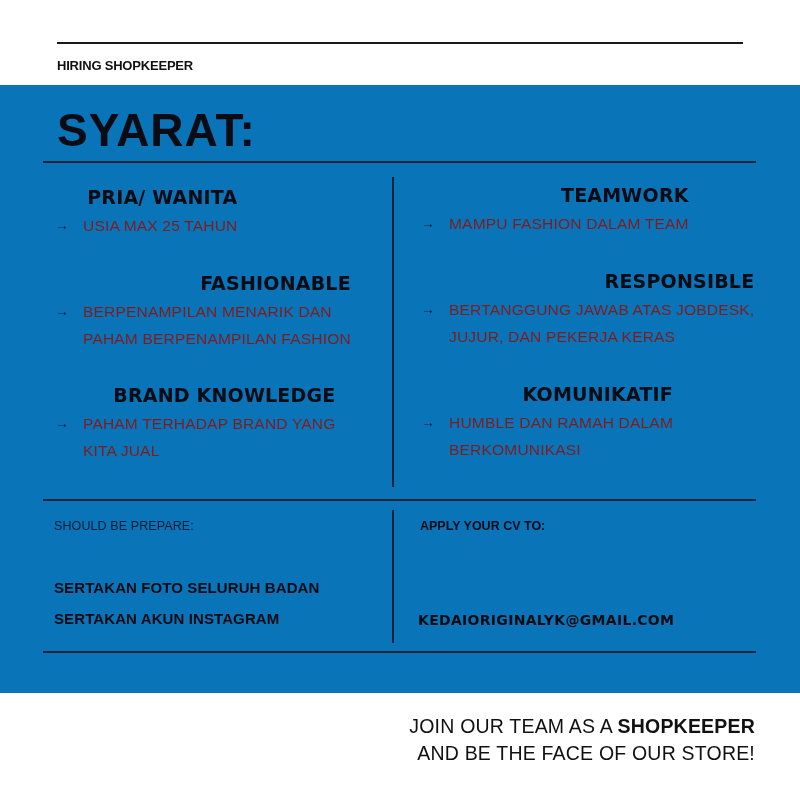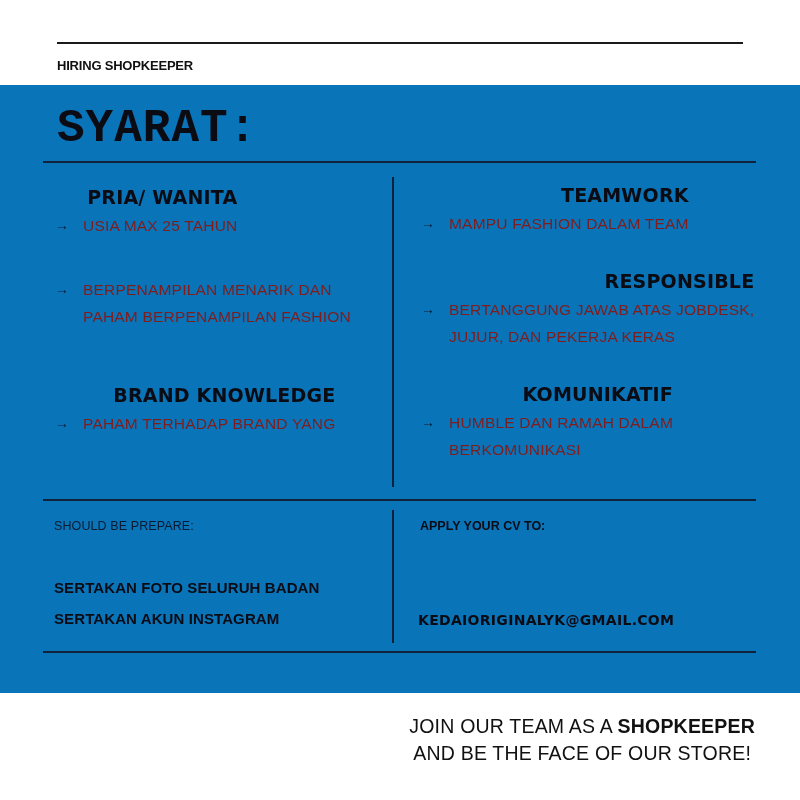--- a/index.html
+++ b/index.html
@@ -5,38 +5,38 @@
     * { margin: 0; padding: 0; box-sizing: border-box; }
     html, body { width: 800px; height: 800px; overflow: hidden; background: #ffffff; }
     body { font-family: "Liberation Sans", "DejaVu Sans", sans-serif; color: #0b0b14; position: relative; }
 
     .top-band { position: absolute; left: 0; top: 0; width: 800px; height: 109px; background: #ffffff; padding-left: 32px; }
     .top-rule { position: absolute; left: 57px; top: 42px; width: 686px; height: 2px; background: #1a1a1a; }
     .top-label { position: absolute; left: 57px; top: 58px; font-size: 13px; font-weight: 700; letter-spacing: -0.2px; color: #111; }
 
     .blue-band { position: absolute; left: 0; top: 85px; width: 800px; height: 608px; background: #0a74b9; }
 
-    .title { position: absolute; left: 57px; top: 103px; font-size: 46px; font-weight: 900; letter-spacing: 1px; color: #0b0b14; font-family: Liberation Mono, monospace; }
+    .title { position: absolute; left: 57px; top: 103px; font-size: 46px; font-weight: 900; letter-spacing: 1px; color: #0b0b14; font-family: Liberation Sans, sans-serif; }
 
     .hrule { position: absolute; height: 2px; background: #10233a; }
     .vrule { position: absolute; width: 2px; background: #10233a; }
 
     .item { position: absolute; }
     .item-title { font-size: 19px; font-weight: 700; color: #0b0b14; letter-spacing: 0.2px; font-family: "DejaVu Sans", sans-serif; text-align: right; }
     .item-body { display: flex; margin-top: 4px; }
     .arrow { width: 28px; font-size: 14px; color: #0b1a30; line-height: 27px; flex-shrink: 0; }
     .lines { font-size: 15.5px; color: #7f1d1d; line-height: 27px; letter-spacing: 0.2px; }
 
     .prep-label { position: absolute; left: 54px; top: 519px; font-size: 12.5px; color: #0b1a30; letter-spacing: 0.1px; }
     .prep-item { position: absolute; left: 54px; font-size: 15px; font-weight: 700; color: #0b0b14; letter-spacing: 0.1px; }
     .apply-label { position: absolute; left: 420px; top: 519px; font-size: 12.5px; font-weight: 700; color: #0b0b14; text-align: right; }
     .email { position: absolute; left: 418px; top: 612px; font-size: 14px; font-weight: 700; color: #0b0b14; letter-spacing: 0.3px; font-family: "DejaVu Sans", sans-serif; }
 
     .bottom-band { position: absolute; left: 0; top: 693px; width: 800px; height: 107px; background: #ffffff; }
-    .tagline { position: absolute; right: 45px; top: 713px; text-align: center; font-size: 19.5px; line-height: 27px; color: #111; letter-spacing: 0.2px; }
+    .tagline { position: absolute; right: 45px; top: 713px; text-align: right; font-size: 19.5px; line-height: 27px; color: #111; letter-spacing: 0.2px; }
     .tagline b { font-weight: 700; }
   </style>
 </head>
 <body>
 
 <div class="top-band">
   <div class="top-rule"></div>
   <div class="top-label">HIRING SHOPKEEPER</div>
 </div>
 
@@ -54,35 +54,37 @@
   <div class="item-title">PRIA/ WANITA</div>
   <div class="item-body">
     <span class="arrow">→</span>
     <div class="lines">
       <div>USIA MAX 25 TAHUN</div>
     </div>
   </div>
 </div>
 
 <div class="item" style="left:55px; top:272px;">
+  <div class="item-title">FASHIONABLE</div>
   <div class="item-body">
     <span class="arrow">→</span>
     <div class="lines">
       <div>BERPENAMPILAN MENARIK DAN</div>
       <div>PAHAM BERPENAMPILAN FASHION</div>
     </div>
   </div>
 </div>
 
 <div class="item" style="left:55px; top:384px;">
   <div class="item-title">BRAND KNOWLEDGE</div>
   <div class="item-body">
     <span class="arrow">→</span>
     <div class="lines">
       <div>PAHAM TERHADAP BRAND YANG</div>
+      <div>KITA JUAL</div>
     </div>
   </div>
 </div>
 
 <div class="item" style="left:421px; top:184px;">
   <div class="item-title">TEAMWORK</div>
   <div class="item-body">
     <span class="arrow">→</span>
     <div class="lines">
       <div>MAMPU FASHION DALAM TEAM</div>

